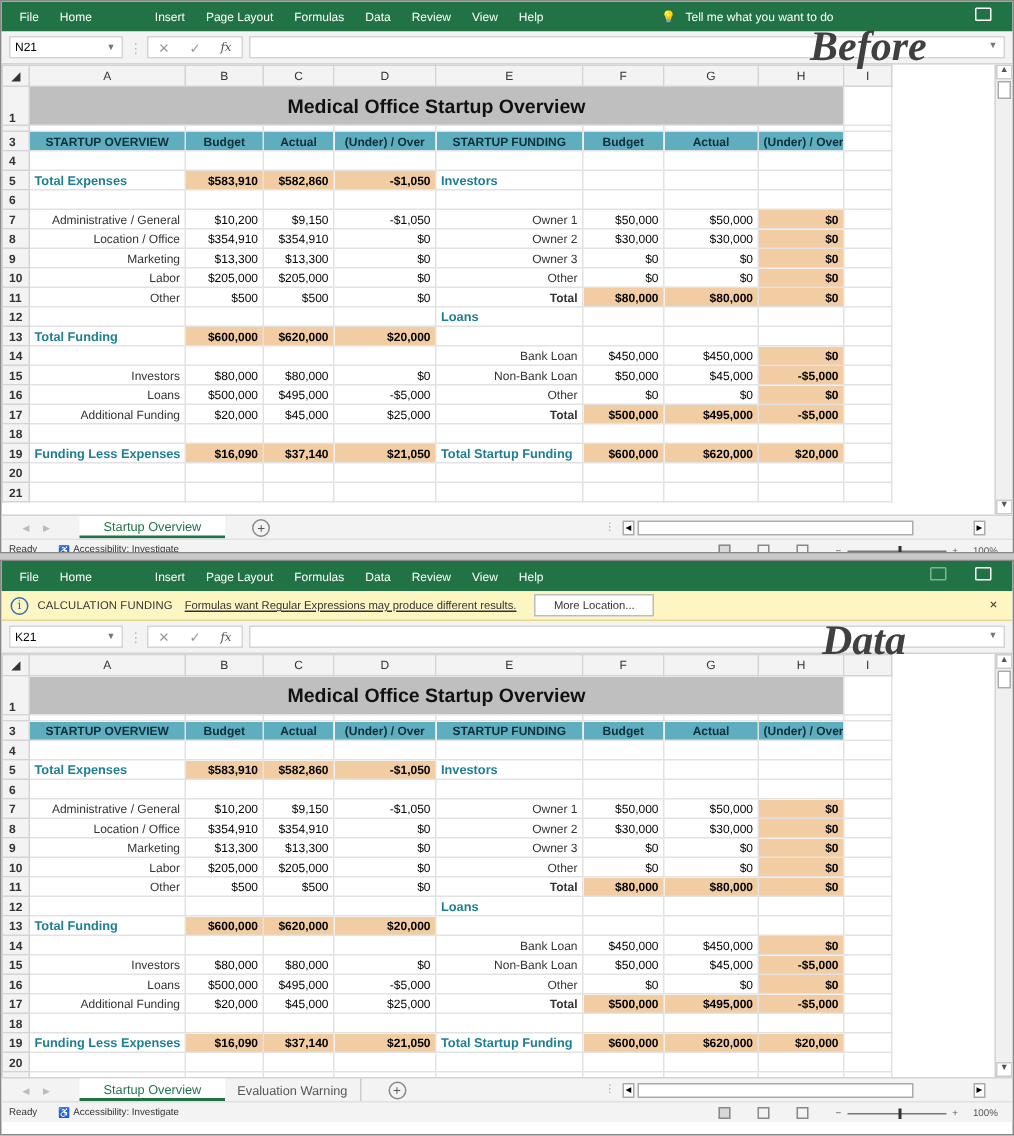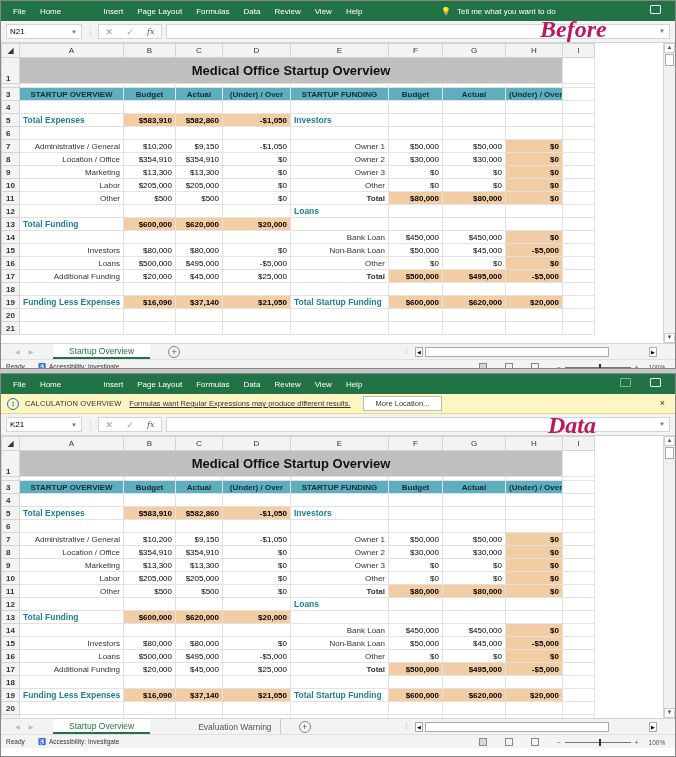--- a/index.html
+++ b/index.html
@@ -21,21 +21,21 @@
   .msgbar .btn { border: 1px solid #bbb; background: #fff; padding: 2px 12px; font-size: 7.5px; }
   .msgbar .x { position: absolute; right: 10px; top: 4px; font-size: 9px; }
   .fbar { height: 22px; background: #f3f3f3; display: flex; align-items: center; padding: 0 5px; gap: 4px; border-bottom: 1px solid #d4d4d4; position: relative; }
   .namebox { width: 76px; height: 15px; background: #fff; border: 1px solid #d4d4d4; font-size: 8px; padding-left: 3px; display: flex; align-items: center; justify-content: space-between; padding-right: 4px; }
   .namebox .dd { font-size: 6px; color: #777; }
   .fbar .sep { color: #bbb; font-size: 9px; width: 8px; text-align: center; }
   .fbtns { width: 64px; height: 15px; background: #fff; border: 1px solid #d4d4d4; display: flex; align-items: center; justify-content: space-around; color: #999; font-size: 9px; }
   .fbtns .fx { font-family: "DejaVu Serif", serif; font-style: italic; color: #555; font-size: 8px; }
   .finput { flex: 1; height: 15px; background: #fff; border: 1px solid #d4d4d4; position: relative; }
   .finput .dd { position: absolute; right: 4px; top: 3px; font-size: 6px; color: #777; }
-  .stamp { position: absolute; font-family: "Liberation Serif", serif; font-style: italic; font-weight: bold; color: #be185d; font-size: 24px; z-index: 5; }
+  .stamp { position: absolute; font-family: "Liberation Serif", serif; font-style: italic; font-weight: bold; color: #404040; font-size: 28px; z-index: 5; }
   .grid-wrap { position: relative; }
   table.sheet { border-collapse: collapse; table-layout: fixed; font-size: 8px; }
   table.sheet td { border: 1px solid #e2e2e2; height: 13px; padding: 0 3px; white-space: nowrap; overflow: hidden; }
   table.sheet td.rh { background: #f3f3f3; color: #333; text-align: left; padding-left: 4px; font-weight: bold; border-color: #d4d4d4; font-size: 8px; }
   table.sheet tr.colhdr td { background: #f3f3f3; text-align: center; color: #333; height: 14px; border-color: #d4d4d4; }
   table.sheet tr.colhdr td.corner { background: #f3f3f3; }
   td.title { background: #bfbfbf; text-align: center; font-weight: bold; font-size: 13px; color: #111; }
   tr.r1 td { height: 26px; vertical-align: bottom; }
   tr.r1 td.title { vertical-align: middle; }
   tr.r2 td { height: 4px; font-size: 4px; }
@@ -45,21 +45,21 @@
   td.lbl { text-align: right; color: #333; }
   td.hl { background: #f2cda3; }
   td.b { font-weight: bold; }
   .vscroll { position: absolute; right: 0; width: 12px; background: #f0f0f0; border-left: 1px solid #d4d4d4; }
   .vscroll .arrow { height: 10px; font-size: 6px; text-align: center; color: #555; border: 1px solid #ccc; background: #fff; }
   .vscroll .thumb { height: 12px; margin: 1px 1px; background: #fff; border: 1px solid #aaa; }
   .tabs { height: 16px; background: #f3f3f3; border-top: 1px solid #d4d4d4; display: flex; align-items: stretch; font-size: 8px; position: relative; }
   .tabs .nav { width: 52px; color: #bbb; font-size: 6px; display: flex; align-items: center; gap: 9px; padding-left: 14px; }
   .tabs .tab { padding: 0 8px; display: flex; align-items: center; color: #555; cursor: pointer; font-size: 8.5px; }
   .tabs .tab.active { background: #fff; color: #217346; border-bottom: 2px solid #217346; padding: 0 16px; }
-  .tabs .tab.sep { border-right: 1px solid #ccc; margin-left: 40px; }
+  .tabs .tab.sep { border-right: 1px solid #ccc; }
   .tabs .add { width: 12px; height: 12px; border: 1px solid #888; border-radius: 50%; font-size: 9px; display: flex; align-items: center; justify-content: center; color: #555; margin: 2px 0 0 18px; }
   .tabs .hs { position: absolute; left: 414px; top: 3px; width: 242px; height: 10px; display: flex; }
   .tabs .hs .a { width: 8px; height: 10px; border: 1px solid #aaa; font-size: 5px; text-align: center; line-height: 8px; background: #fff; }
   .tabs .hs .t { flex: 1; height: 10px; background: #fff; border: 1px solid #aaa; margin: 0 2px; margin-right: 40px; }
   .tabs .dots { position: absolute; left: 402px; top: 3px; color: #999; font-size: 7px; }
   .status { height: 14px; background: #f3f3f3; border-top: 1px solid #e0e0e0; display: flex; align-items: center; font-size: 6.5px; color: #333; padding-left: 5px; position: relative; }
   .status .acc { margin-left: 14px; display: flex; align-items: center; gap: 2px; }
   .status .views { position: absolute; left: 478px; top: 0; height: 14px; display: flex; align-items: center; gap: 18px; }
   .status .views span { display: inline-block; width: 8px; height: 8px; border: 1px solid #888; }
   .status .views span.on { background: #d8d8d8; }
@@ -429,21 +429,21 @@
         <span class="mi ">Formulas</span>
         <span class="mi ">Data</span>
         <span class="mi ">Review</span>
         <span class="mi ">View</span>
         <span class="mi ">Help</span>
         <span class="comment dim"></span>
         <span class="comment"></span>
       </div>
       <div class="msgbar">
       <span class="info">i</span>
-      <span class="title">CALCULATION OVERVIEW</span>
+      <span class="title">CALCULATION FUNDING</span>
       <span class="link">Formulas want Regular Expressions may produce different results.</span>
       <span class="btn">More Location...</span>
       <span class="x">×</span>
     </div>
       <div class="fbar">
     <div class="namebox">
           <span>K21</span>
           <span class="dd">▼</span>
         </div>
     <span class="sep">⋮</span>

